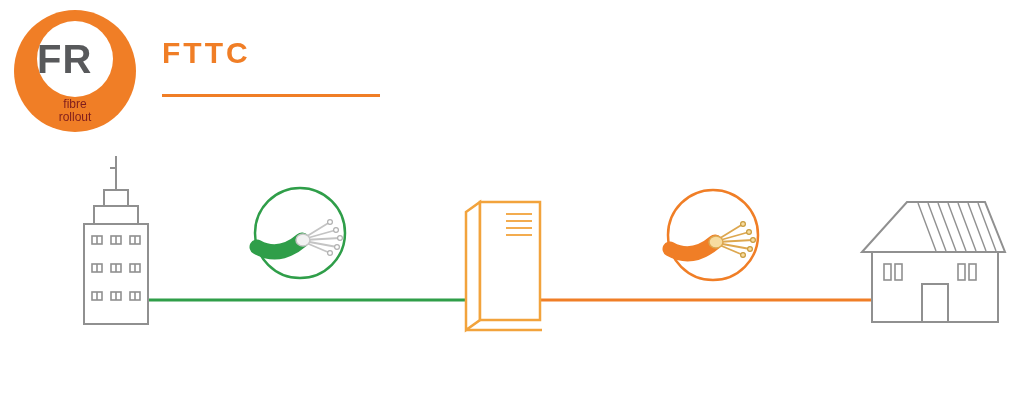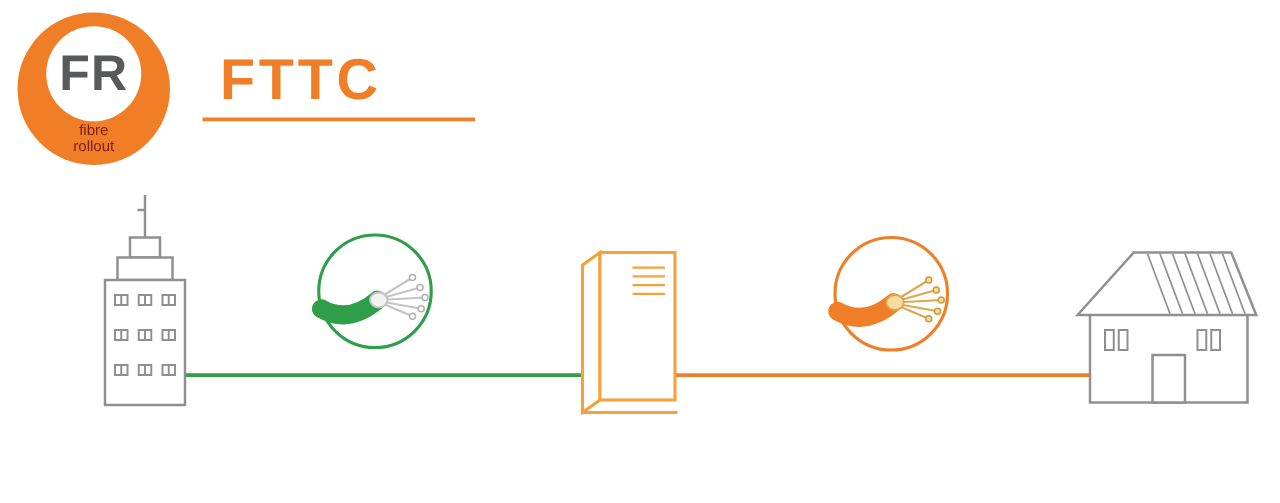--- a/index.html
+++ b/index.html
@@ -19,44 +19,44 @@
     width: 122px; height: 122px;
     border-radius: 50%;
     background: #F07E26;
   }
   .logo-badge {
     position: absolute;
     left: 23px; top: 11px;
     width: 76px; height: 76px;
     border-radius: 50%;
     background: #ffffff;
-    display: flex; align-items: center; justify-content: center;
+    display: flex; align-items: center; 
   }
   .logo-initials {
     font-size: 40px;
     font-weight: bold;
     color: #58595B;
     letter-spacing: 1px;
   }
   .logo-sub {
     position: absolute;
     left: 0; right: 0; top: 88px;
     text-align: center;
     color: #7f1d1d;
     font-size: 12px;
     line-height: 13px;
   }
   .logo-sub span { display: block; }
 
   
   .title {
     position: absolute;
-    left: 176px; top: 36px;
+    left: 162px; top: 36px;
     margin: 0;
-    font-size: 46px;
+    font-size: 30px;
     font-weight: bold;
     color: #F07E26;
     letter-spacing: 3px;
   }
   .title-underline {
     position: absolute;
     left: 162px; top: 94px;
     width: 218px; height: 3px;
     background: #F07E26;
   }

